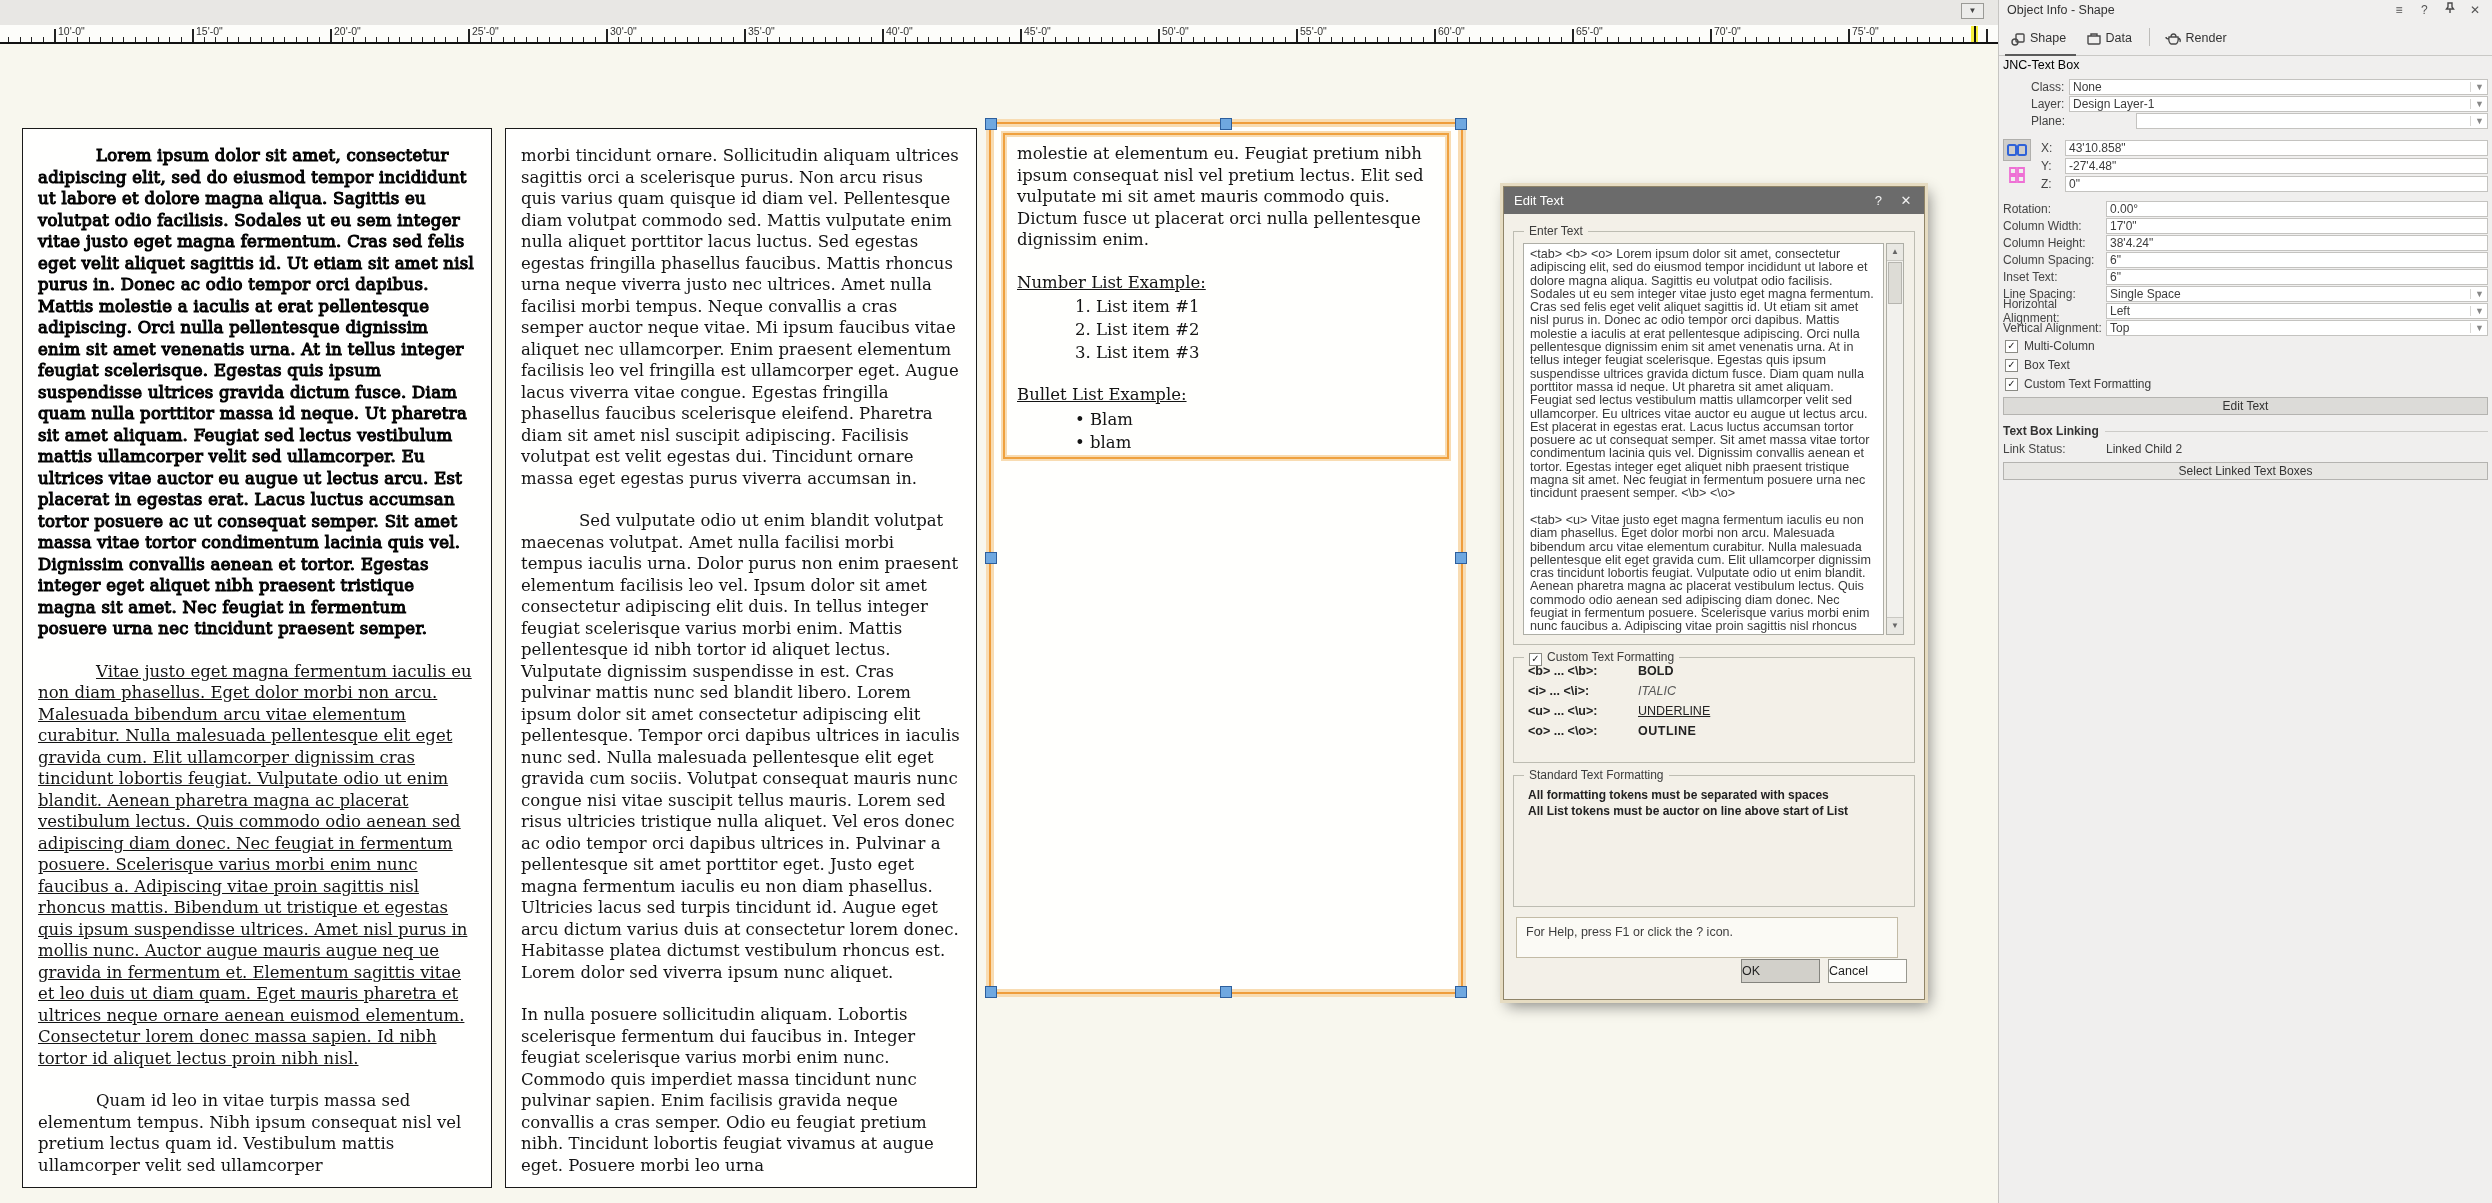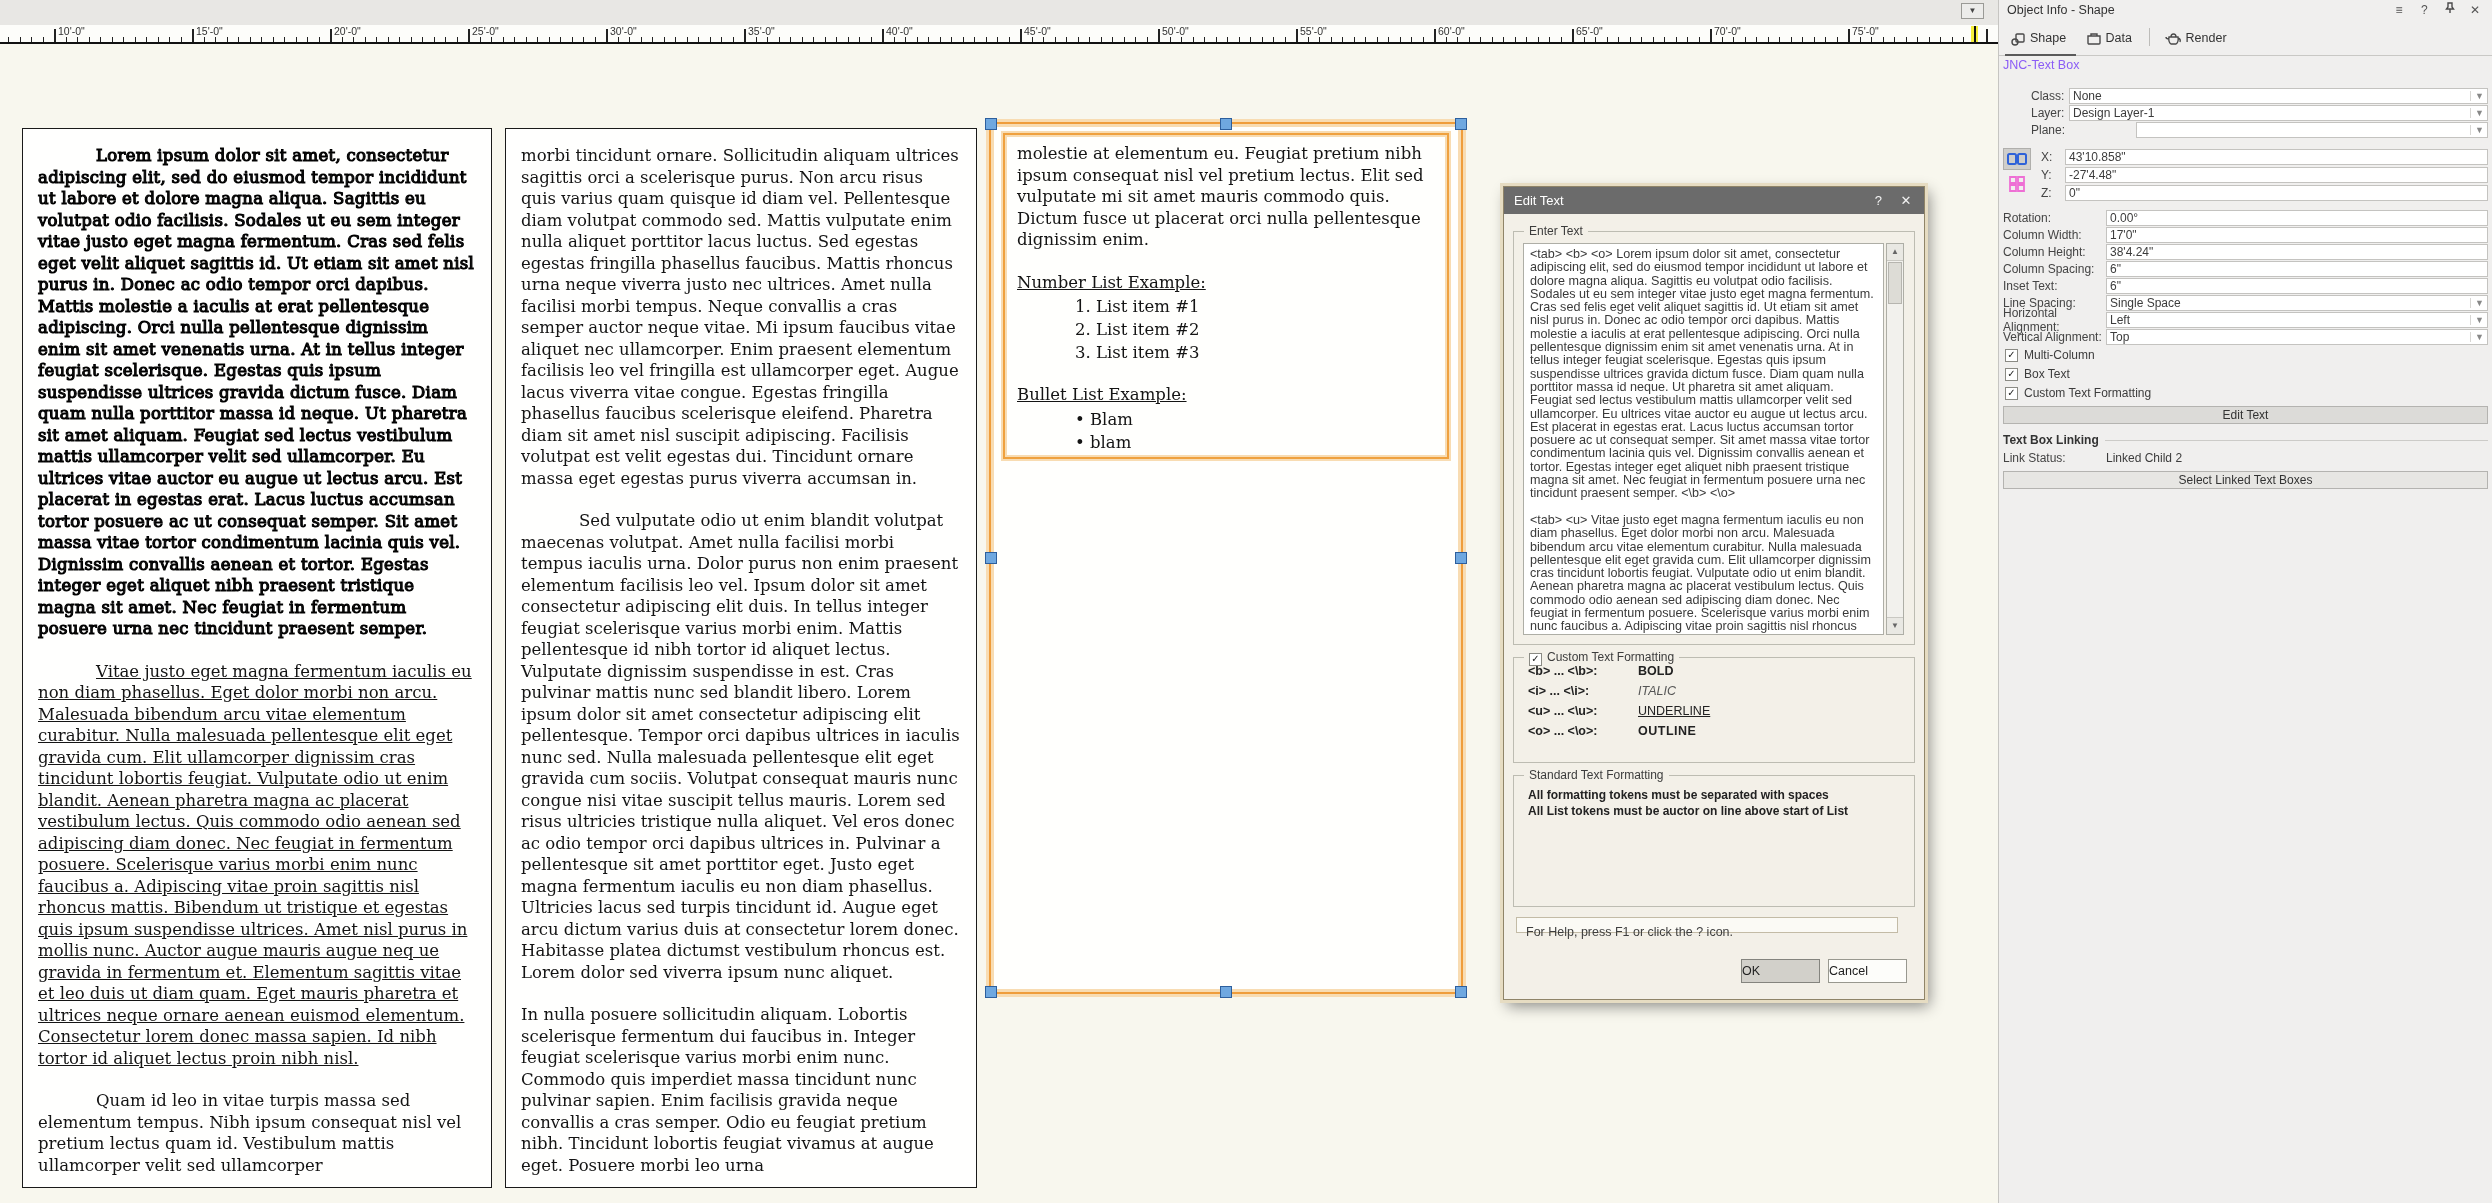--- a/index.html
+++ b/index.html
@@ -71,41 +71,41 @@
   .crow,.srow{display:flex;margin:6px 0 0 14px;font-size:12.5px;color:#222;}
   .ctoken,.stoken{width:110px;font-weight:700;}
   .ex-bold{font-weight:700;}
   .ex-italic{font-style:italic;color:#555;}
   .ex-underline{text-decoration:underline;}
   .ex-outline{font-weight:700;letter-spacing:.5px;}
   .sdesc{font-weight:700;}
   .g-standard{left:9px;top:588px;width:400px;height:130px;}
   .note{margin:2px 0 0 14px;font-size:12px;font-weight:700;color:#222;}
   .note:first-of-type{margin-top:12px;}
-  .helpbox{position:absolute;left:12px;top:730px;width:382px;height:16px;box-sizing:border-box;
+  .helpbox{position:absolute;left:12px;top:730px;width:382px;height:41px;box-sizing:border-box;
            background:#fbfaf5;border:1px solid #c3bba6;font-size:12.5px;line-height:28px;
            padding-left:9px;color:#3e3e3e;}
   .dbtn{position:absolute;top:772px;width:79px;height:24px;box-sizing:border-box;font-size:12.5px;
         line-height:22px;color:#222;}
   .ok{left:237px;background:#d2d0ca;border:1px solid #84847e;}
   .cancel{left:324px;background:#fdfdfa;border:1px solid #98988f;}
 
   
   .panel{position:absolute;left:1998px;top:0;width:494px;height:1203px;background:#f0efee;
          border-left:1px solid #c6c5c2;box-sizing:border-box;font-size:12px;color:#3c3c3c;}
   .p-head{position:relative;height:20px;padding:3px 6px 0 8px;font-size:12.5px;color:#333;}
   .p-head-icons{position:absolute;right:6px;top:2px;color:#555;font-size:12px;}
   .p-head-icons span{display:inline-block;width:22px;text-align:center;}
   .tabs{position:relative;height:32px;border-bottom:1px solid #c9c8c5;padding-left:6px;}
   .tab{display:inline-block;height:31px;line-height:31px;padding:0 10px 0 6px;color:#333;font-size:12.5px;}
   .tab svg{vertical-align:-4px;margin-right:4px;}
   .tab.active{border-bottom:2px solid #5a5a5a;font-weight:400;}
   .tabsep{display:inline-block;width:1px;height:18px;background:#bdbcb9;vertical-align:-4px;margin:0 4px;}
   .panel-body{position:absolute;left:4px;right:4px;top:58px;}
-  .objtype{height:18px;margin-bottom:12px;font-size:12.5px;color:#8b5cf6;}
+  .objtype{height:18px;margin-bottom:3px;font-size:12.5px;color:#000000;}
   .prow{display:flex;align-items:center;height:16px;margin-bottom:1px;}
   .plabel{flex:none;color:#444;}
   .pfield{flex:1;display:flex;align-items:center;height:16px;background:#fff;border:1px solid #c4c3c0;
           padding:0 3px;box-sizing:border-box;overflow:hidden;white-space:nowrap;}
   .parrow{flex:none;margin-left:auto;color:#888;font-size:9px;border-left:1px solid #d7d6d3;padding-left:4px;}
   .lab36{width:38px;margin-left:28px;}
   .planepad{width:67px;flex:none;}
   .coords{position:relative;margin:10px 0 6px;height:56px;}
   .cicons{position:absolute;left:0;top:0;width:34px;}
   .cicon{width:28px;height:22px;margin-bottom:3px;display:flex;align-items:center;justify-content:center;}

